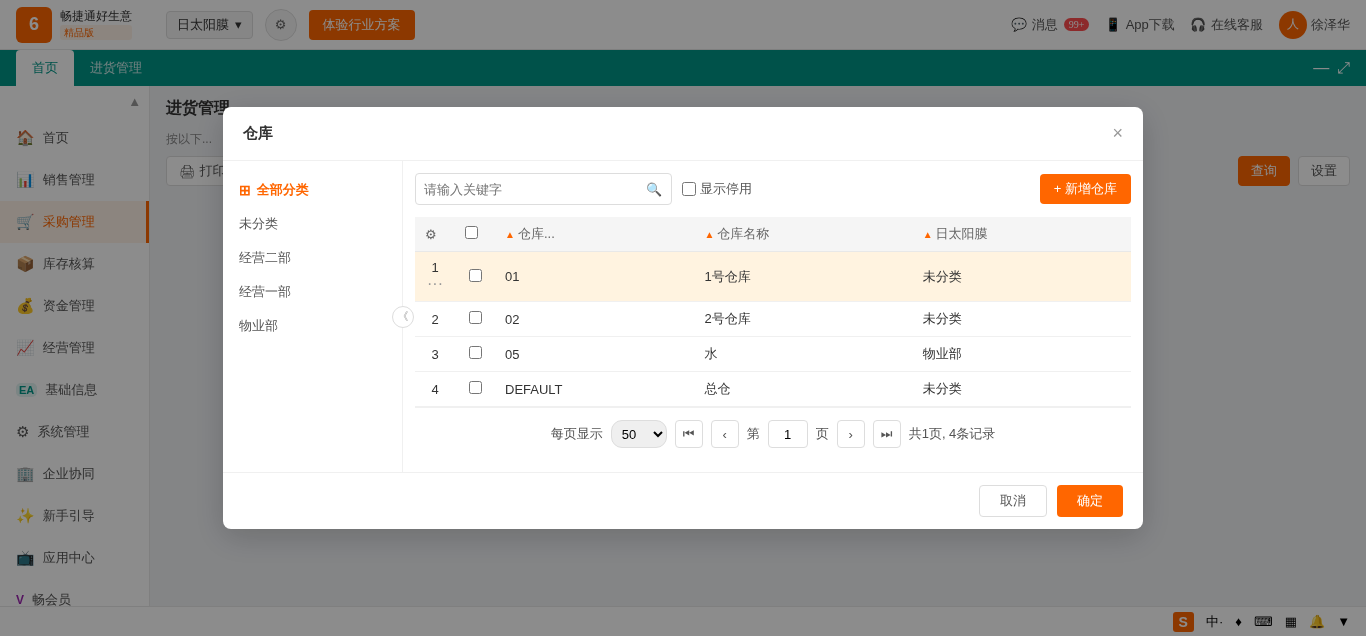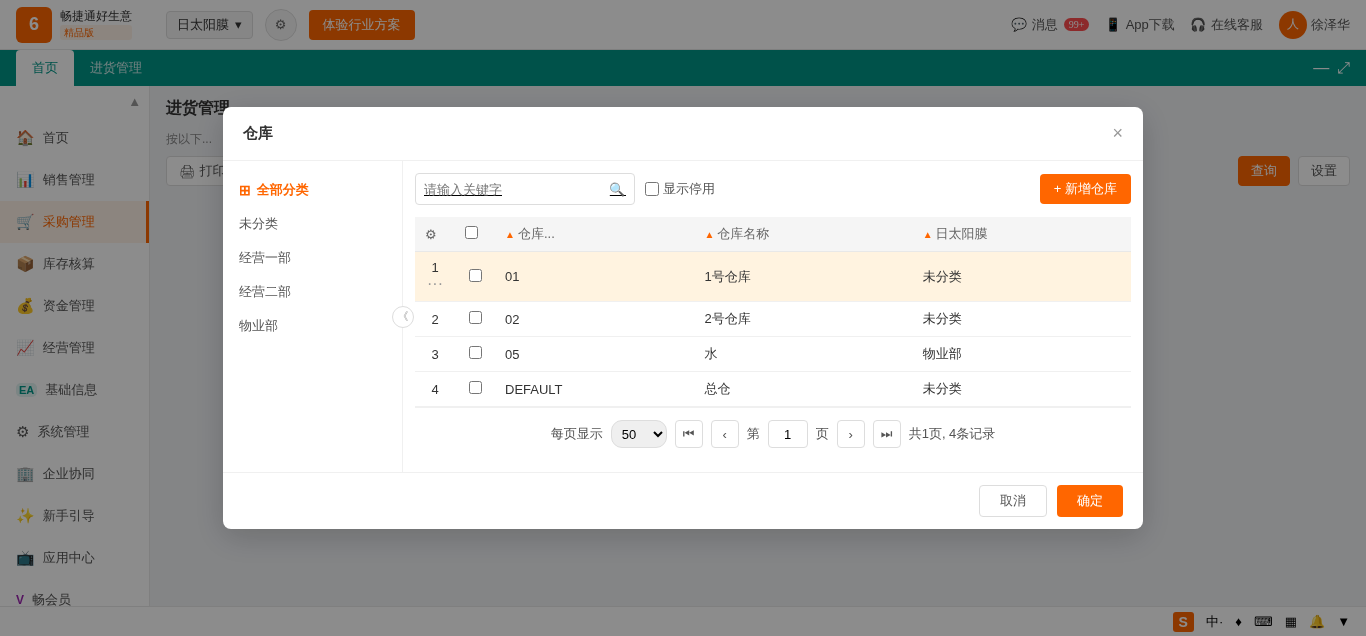--- a/index.html
+++ b/index.html
@@ -161,21 +161,21 @@
     }
 
     
     .table-panel { flex: 1; display: flex; flex-direction: column; padding: 12px; }
     .table-toolbar {
       display: flex; align-items: center; gap: 10px; margin-bottom: 12px;
     }
     .search-input {
       display: flex; align-items: center;
       border: 1px solid #ddd; border-radius: 4px;
-      padding: 0 8px; height: 32px; width: 220px; background: #fff; text-decoration: underline;
+      padding: 0 8px; height: 32px; width: 257px; background: #fff;
     }
     .search-input input {
       border: none; outline: none; flex: 1; font-size: 13px; color: #999;
     }
     .search-icon { color: #999; }
     .show-disabled { display: flex; align-items: center; gap: 4px; color: #555; font-size: 13px; }
     .checkbox-el { width: 14px; height: 14px; }
     .add-btn {
       margin-left: auto;
       background: #ff6600; color: #fff; border: none; border-radius: 4px;
@@ -396,22 +396,22 @@
   </div>
 
   <div class="modal-body">
 
     <div class="category-panel">
       <div class="category-header">
         <span class="grid-icon">⊞</span>
         <span>全部分类</span>
       </div>
       <div class="category-item">未分类</div>
+      <div class="category-item">经营二部</div>
       <div class="category-item">经营一部</div>
-      <div class="category-item">经营二部</div>
       <div class="category-item">物业部</div>
       <div class="collapse-btn">《</div>
     </div>
 
     <div class="table-panel">
 
       <div class="table-toolbar">
         <div class="search-input">
           <input type="text" placeholder="请输入关键字" style="">
           <span class="search-icon">🔍</span>

